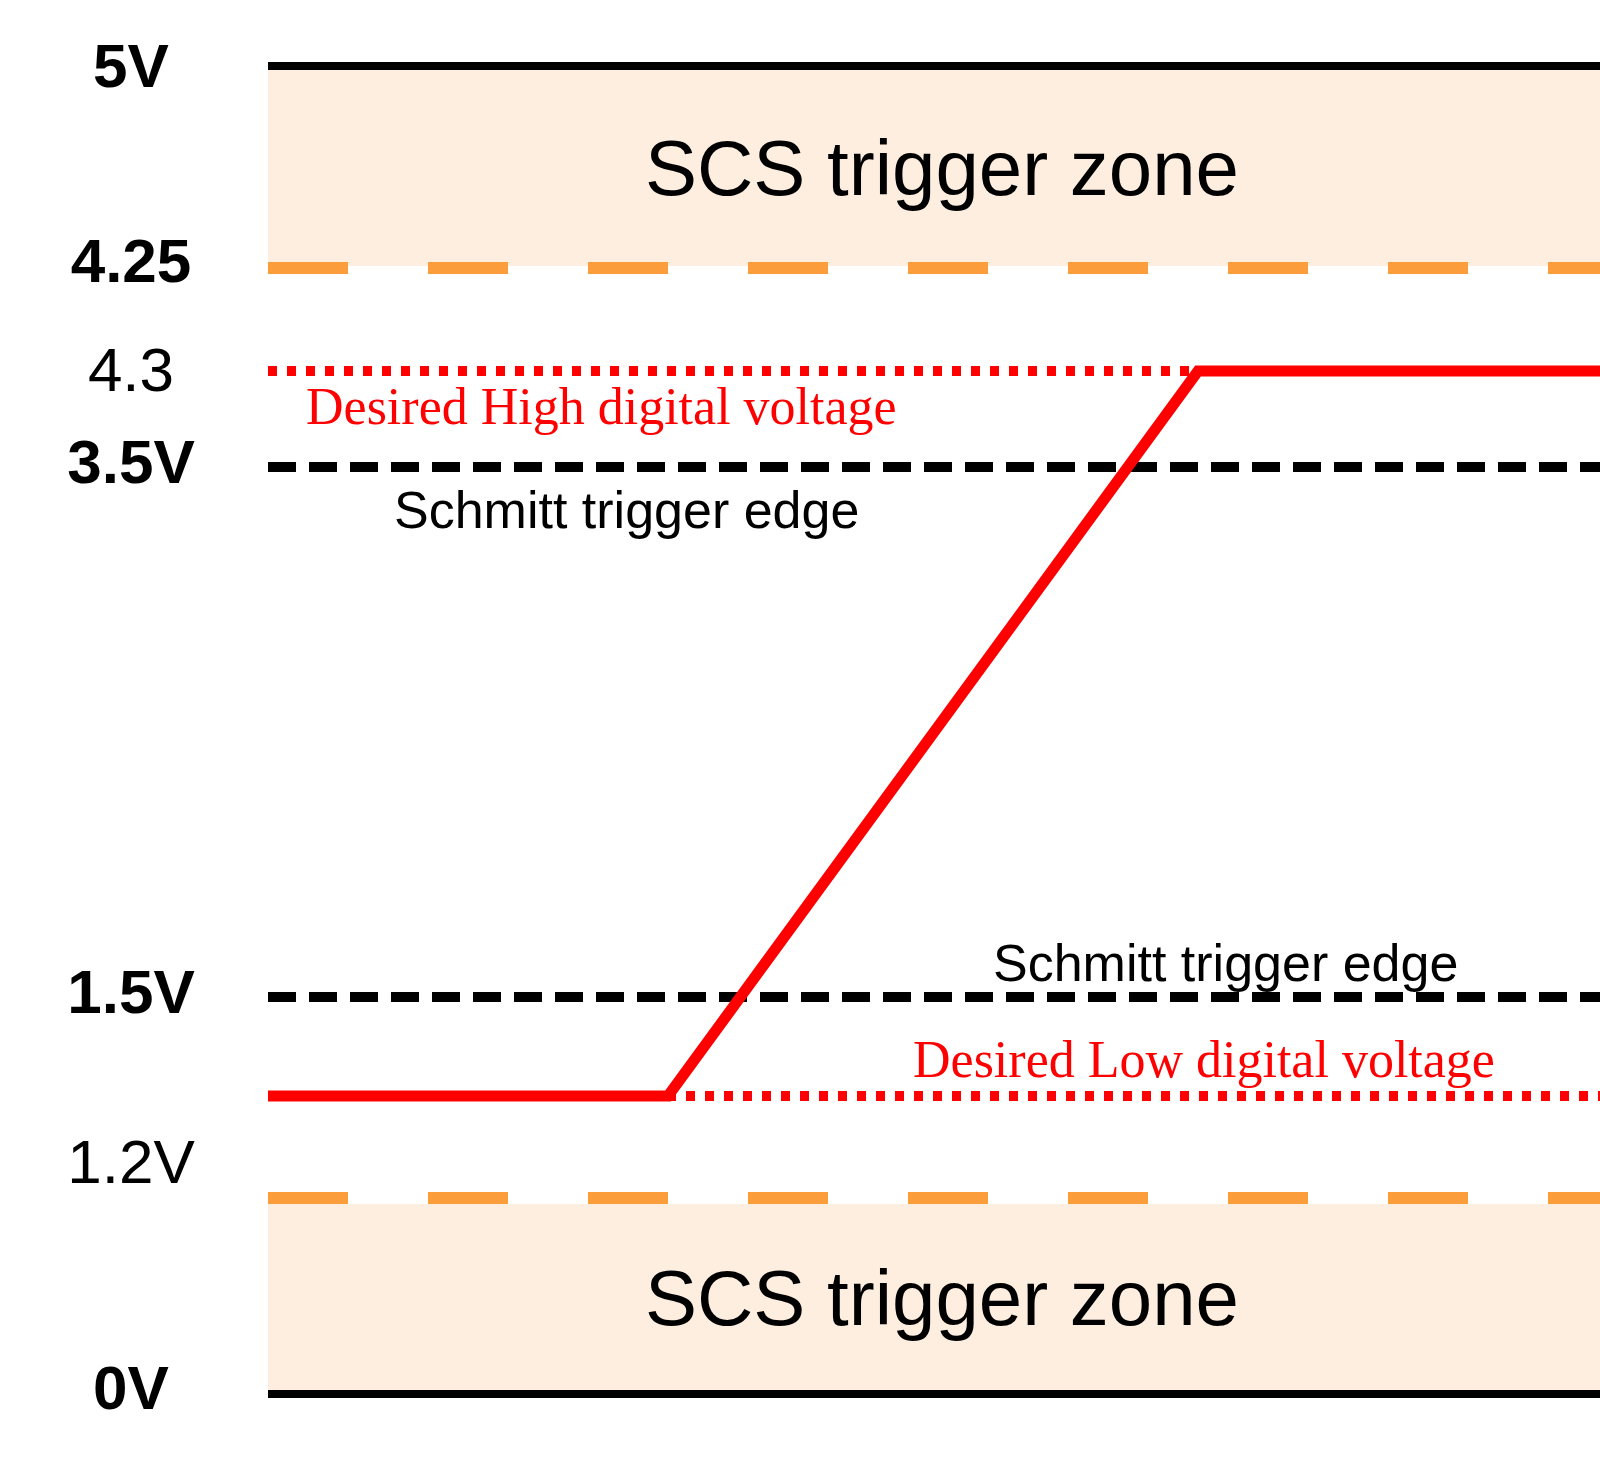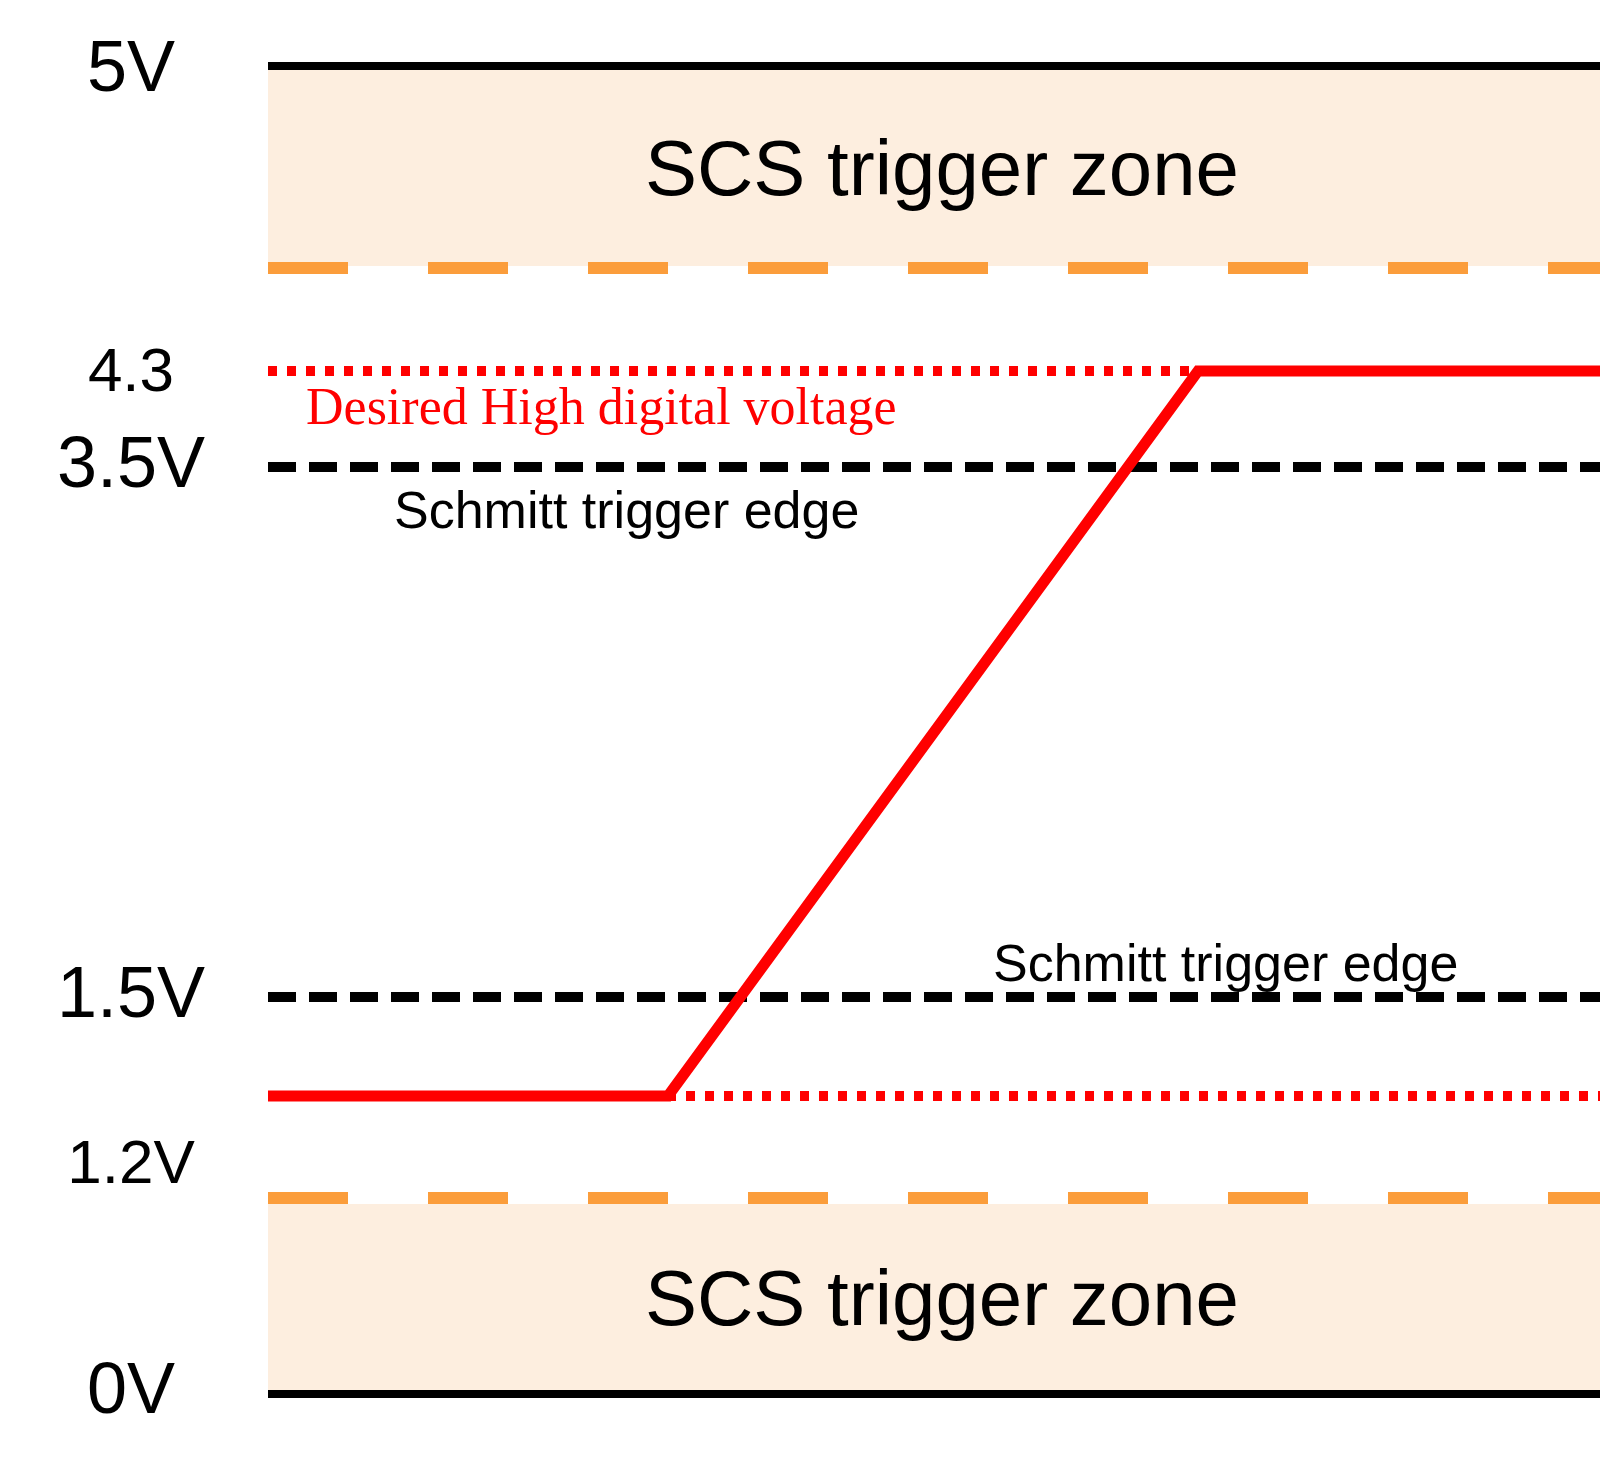--- a/index.html
+++ b/index.html
@@ -76,21 +76,21 @@
   .axis-label {
     position: absolute;
     left: 0;
     width: 262px;
     text-align: center;
     transform: translateY(-50%);
     color: #000000;
     line-height: 1;
     white-space: nowrap;
   }
-  .axis-large { font-size: 72px; }
+  .axis-large { font-size: 62px; font-weight: bold; }
   .axis-small { font-size: 62px; }
 
   
   .annotation {
     position: absolute;
     transform: translateY(-50%);
     line-height: 1;
     white-space: nowrap;
     font-size: 52px;
   }
@@ -127,23 +127,25 @@
   <div class="hline black-dashed schmitt-bottom-line"></div>
   <div class="hline red-dotted red-dotted-low"></div>
   <div class="hline orange-dashed orange-bottom"></div>
   <div class="hline rail rail-bottom"></div>
 
   <svg class="signal-svg" viewBox="0 0 1600 1461">
     <polyline points="268,1096 668,1096 1198,371 1600,371" fill="none" stroke="#FF0000" stroke-width="11" stroke-linejoin="miter" stroke-linecap="butt"></polyline>
   </svg>
 
   <div class="axis-label axis-large" style="top:66px">5V</div>
+  <div class="axis-label axis-large" style="top:261px">4.25</div>
   <div class="axis-label axis-small" style="top:370px">4.3</div>
   <div class="axis-label axis-large" style="top:462px">3.5V</div>
   <div class="axis-label axis-large" style="top:992px">1.5V</div>
   <div class="axis-label axis-small" style="top:1162px">1.2V</div>
   <div class="axis-label axis-large" style="top:1388px">0V</div>
 
   <div class="annotation red" style="left:306px; top:407px">Desired High digital voltage</div>
   <div class="annotation black" style="left:394px; top:510px">Schmitt trigger edge</div>
   <div class="annotation black" style="left:993px; top:963px">Schmitt trigger edge</div>
+  <div class="annotation red" style="left:913px; top:1060px">Desired Low digital voltage</div>
 
 </div>
 
 </body></html>

